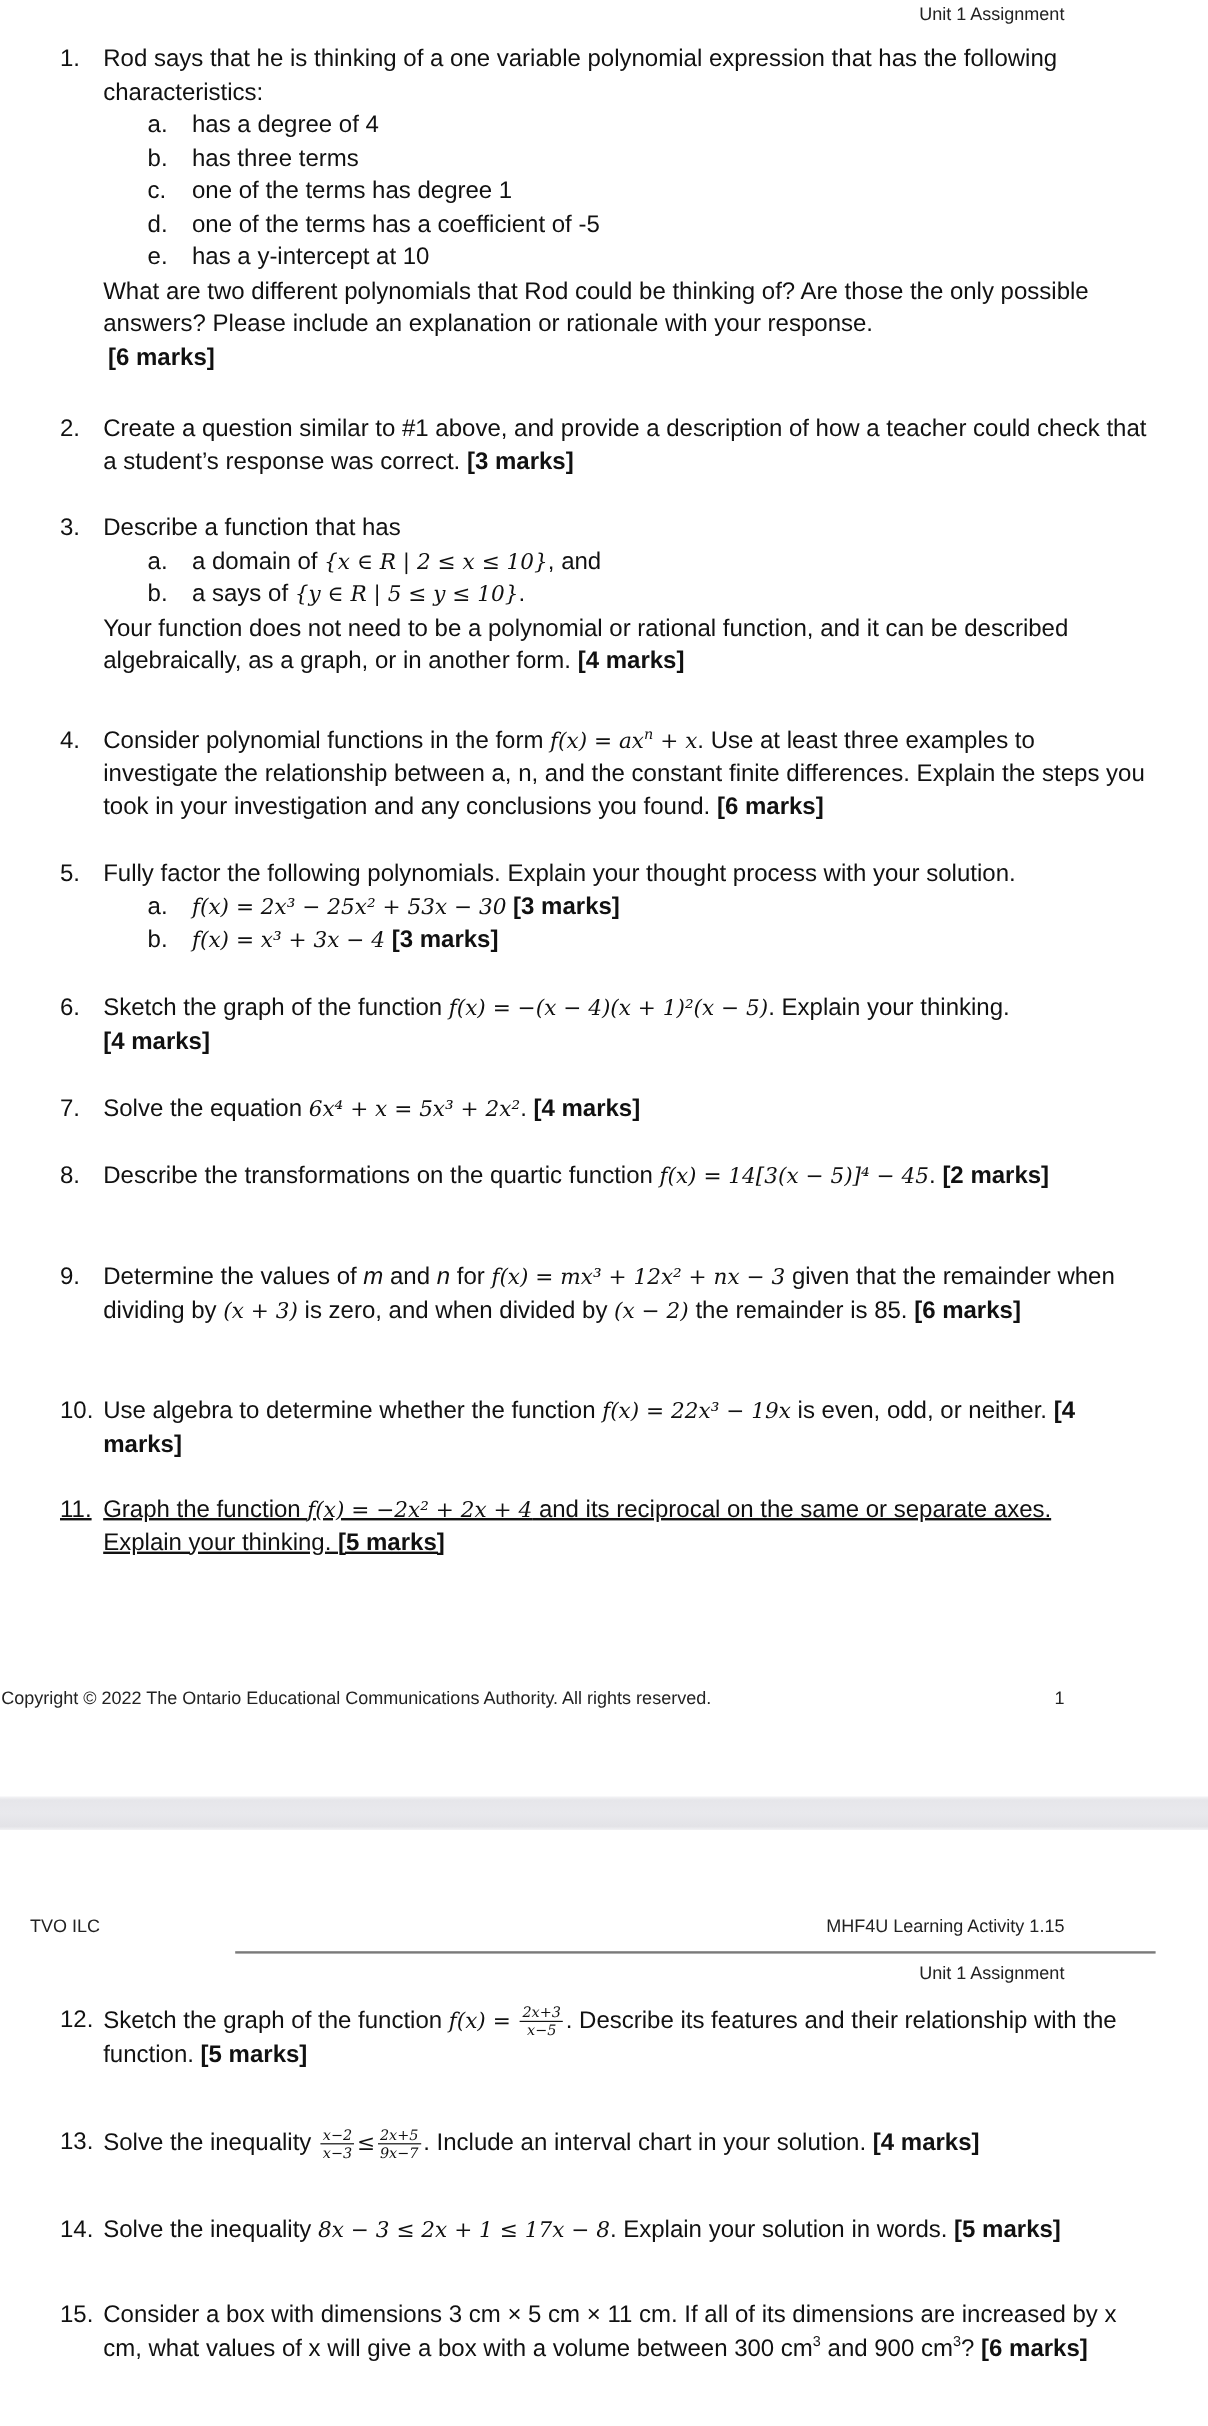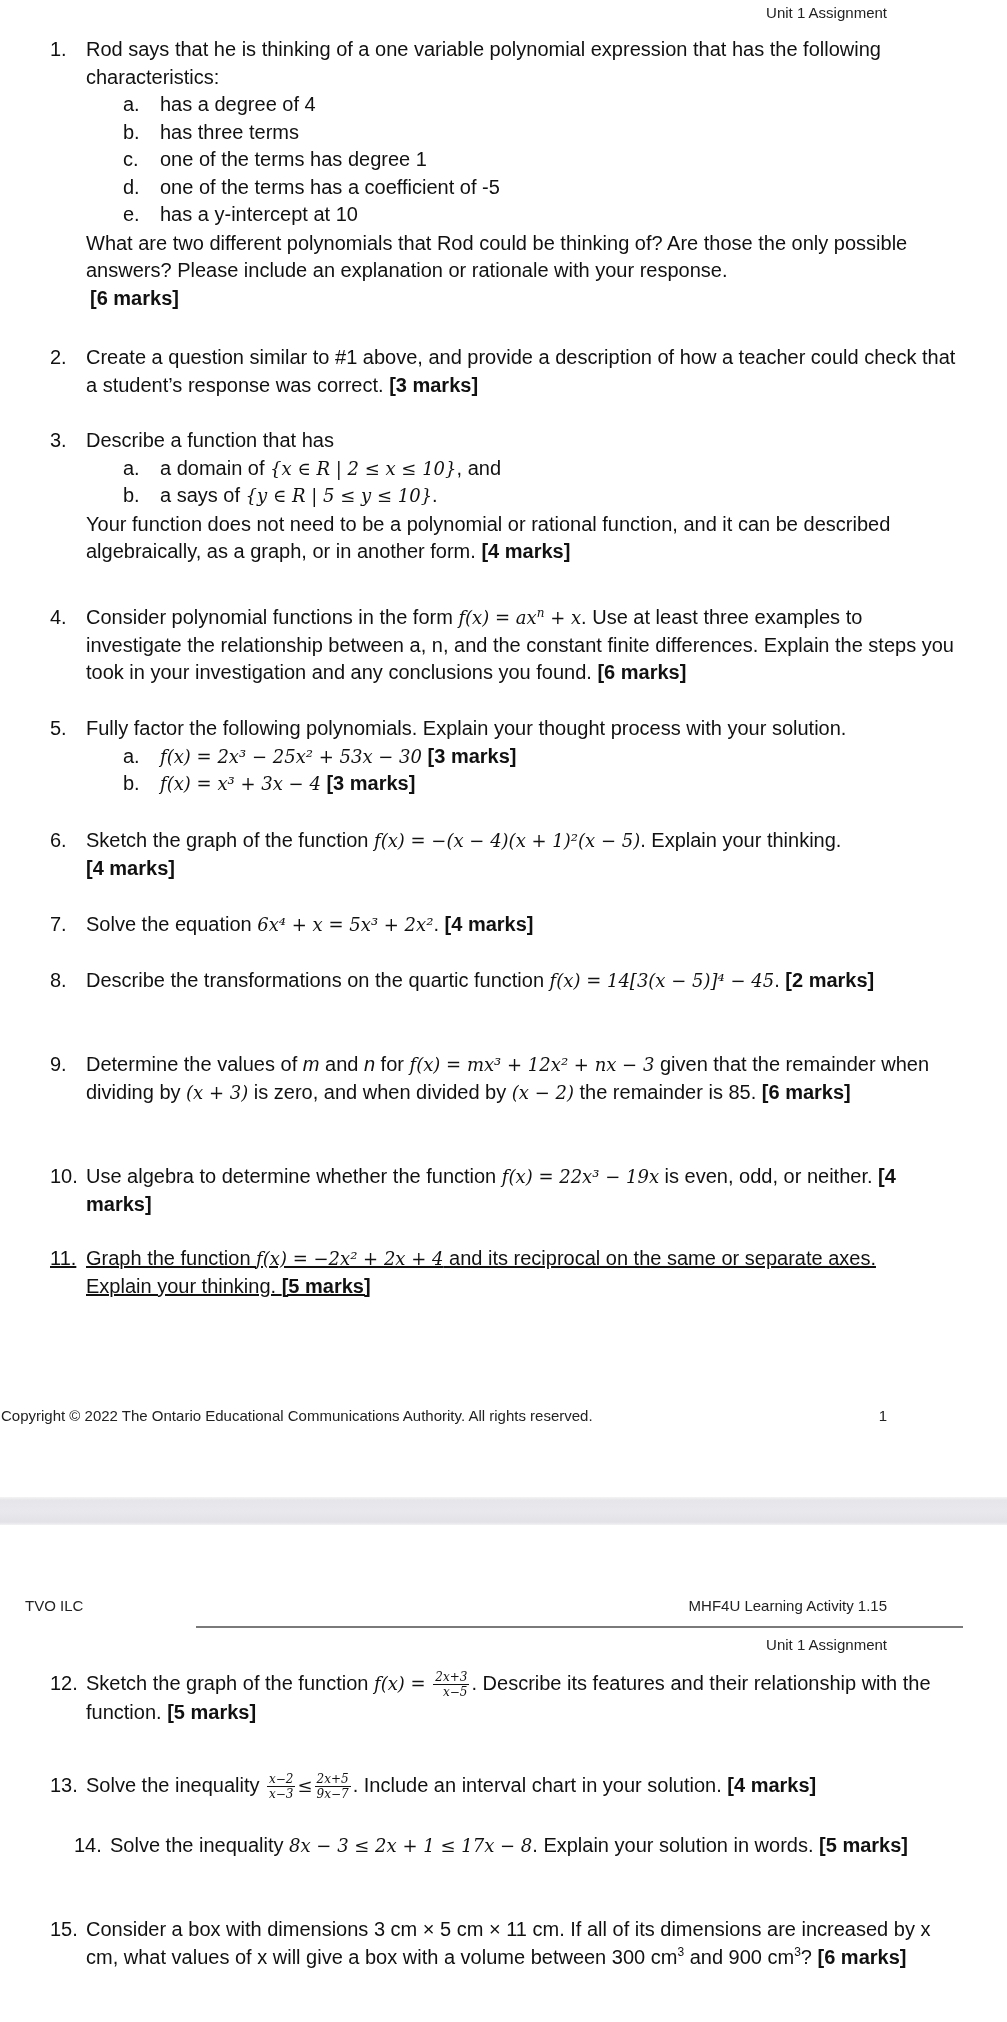--- a/index.html
+++ b/index.html
@@ -25,21 +25,21 @@
     .qrow { display: flex; }
     .qnum { width: 36px; flex: 0 0 36px; }
     .qbody { flex: 1; }
     .sub { display: flex; margin-left: 73px; }
     .subl { width: 37px; flex: 0 0 37px; }
     .para { margin-left: 36px; margin-top: 1px; }
     b.marks { font-weight: bold; }
     .m { font-family: "DejaVu Serif", serif; font-style: italic; font-size: 18px; }
     .mr { font-family: "DejaVu Serif", serif; font-style: normal; font-size: 18px; }
     sup { font-size: 12px; line-height: 0; }
-    .frac { display: inline-flex; flex-direction: column; vertical-align: middle; text-align: right; font-family: "DejaVu Serif", serif; font-style: italic; font-size: 12px; line-height: 14px; margin: 0 2px; }
+    .frac { display: inline-flex; flex-direction: column; vertical-align: middle; text-align: center; font-family: "DejaVu Serif", serif; font-style: italic; font-size: 12px; line-height: 14px; margin: 0 2px; }
     .frac .num { border-bottom: 1px solid #111; padding: 0 2px; }
     .frac .den { padding: 0 2px; }
     .footer { position: absolute; left: 1px; top: 1407px; font-size: 15px; color: #222; }
     .pagenum { position: absolute; right: 44px; top: 1407px; font-size: 15px; color: #222; }
     .rule { position: absolute; left: 196px; width: 767px; top: 1626px; height: 2px; background: #7a7a7a; }
   </style>
 </head>
 <body>
 
 <div id="page1" class="page">
@@ -195,21 +195,21 @@
       <span class="qbody"><span>Solve the inequality </span><span class="frac">
             <span class="num">x−2</span>
             <span class="den">x−3</span>
           </span><span class="mr">≤</span><span class="frac">
             <span class="num">2x+5</span>
             <span class="den">9x−7</span>
           </span><span>. Include an interval chart in your solution. </span><b class="marks">[4 marks]</b></span>
     </div>
   </div>
 
-  <div class="q" style="top:307px;margin-left:24px;">
+  <div class="q" style="top:320px;">
     <div class="qrow">
       <span class="qnum">14.</span>
       <span class="qbody" style="padding-right:50px;"><span>Solve the inequality </span><span class="m">8x − 3 ≤ 2x + 1 ≤ 17x − 8</span><span>. Explain your solution in words. </span><b class="marks">[5 marks]</b></span>
     </div>
   </div>
 
   <div class="q" style="top:391px;">
     <div class="qrow">
       <span class="qnum">15.</span>
       <span class="qbody"><span>Consider a box with dimensions 3 cm × 5 cm × 11 cm. If all of its dimensions are increased by x cm, what values of x will give a box with a volume between 300 cm</span><sup>3</sup><span> and 900 cm</span><sup>3</sup><span>? </span><b class="marks">[6 marks]</b></span>

